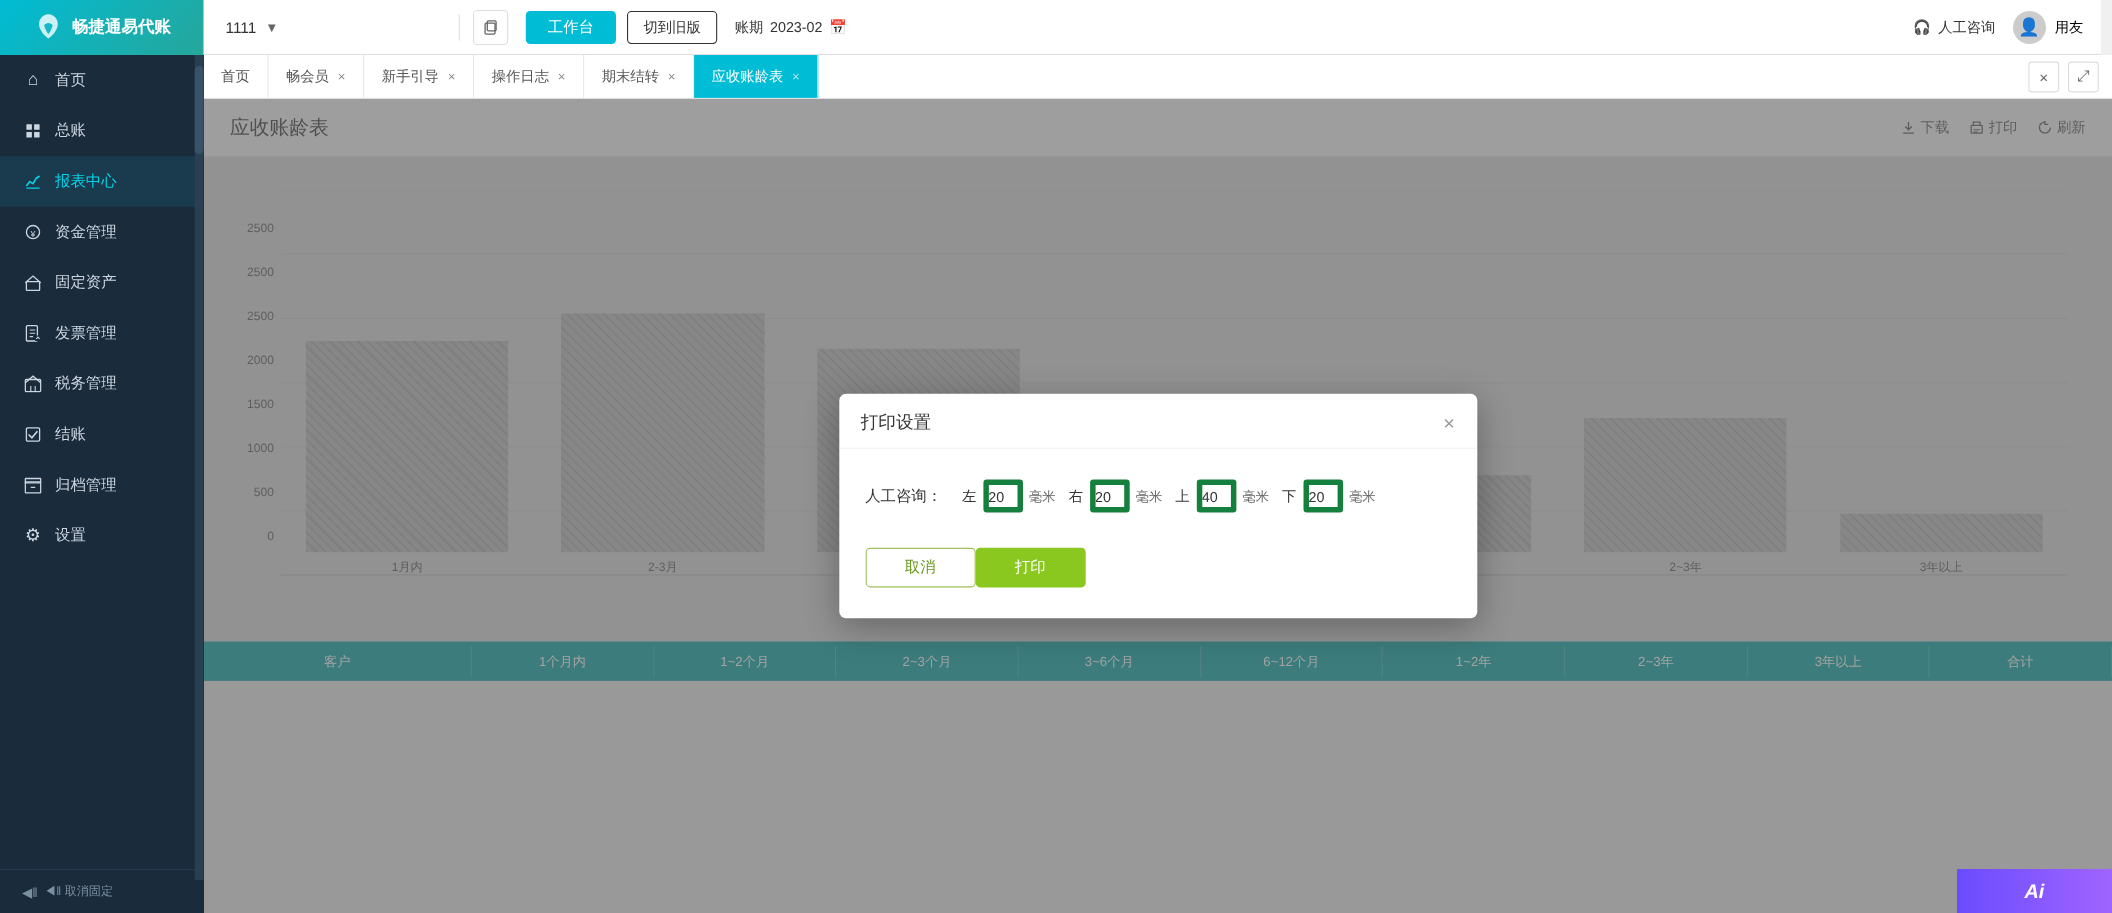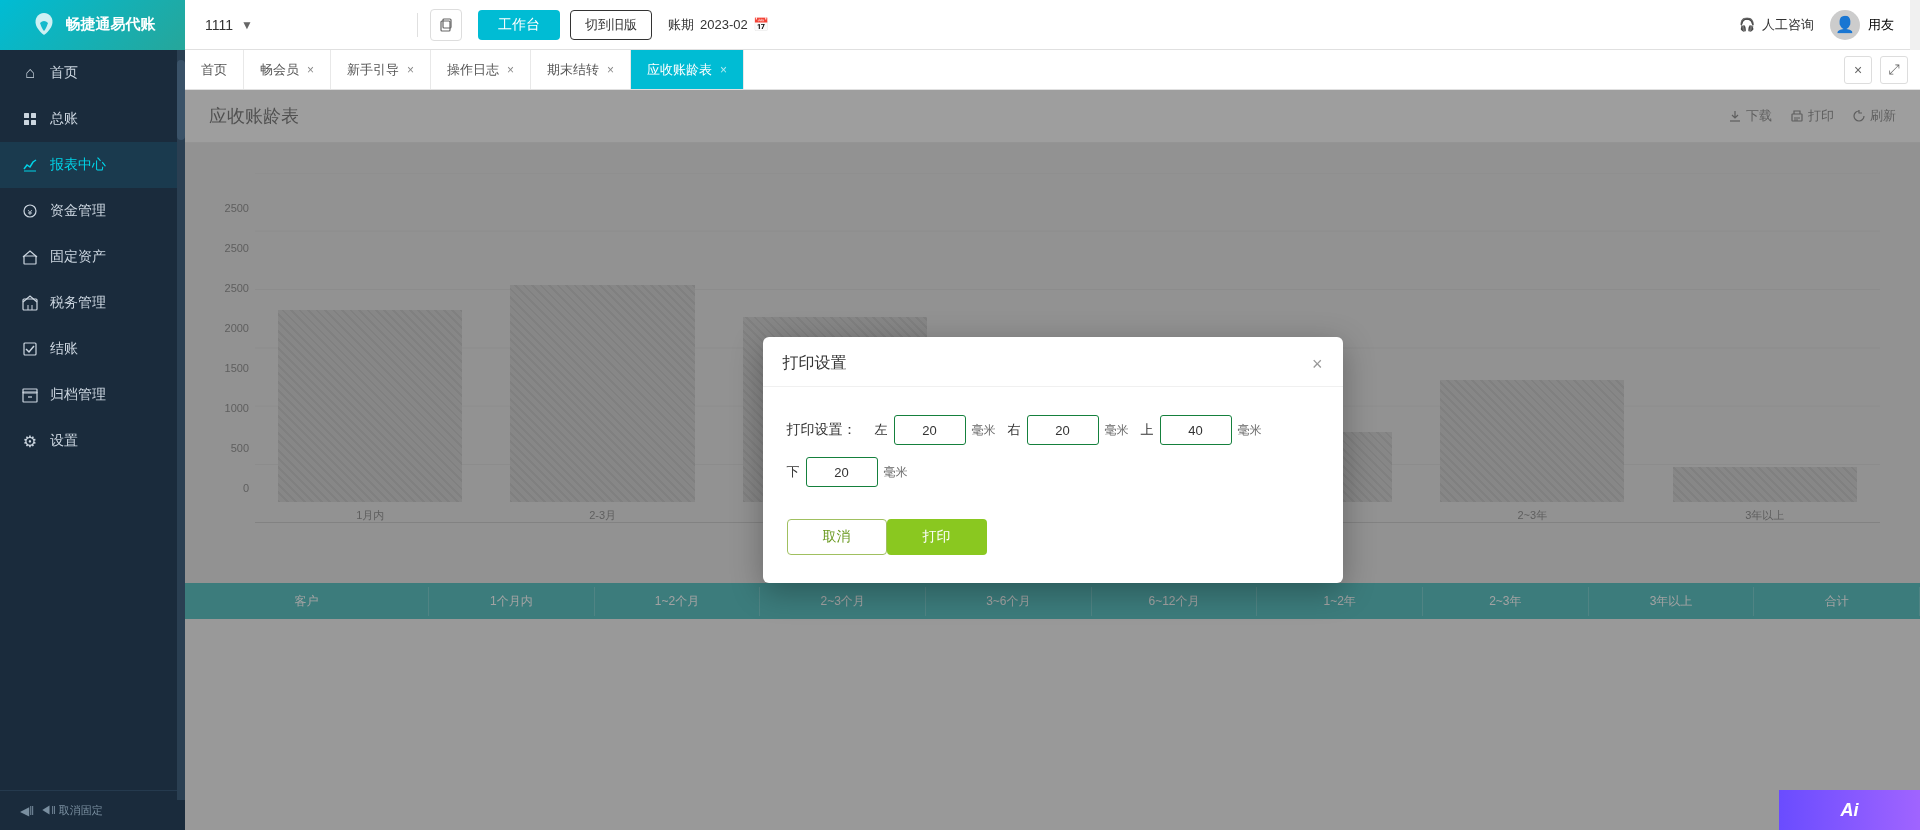--- a/index.html
+++ b/index.html
@@ -437,25 +437,24 @@
     .margin-group {
       display: flex;
       align-items: center;
       gap: 6px;
     }
     .margin-dir {
       font-size: 13px;
       color: #333;
     }
     .margin-input {
-      width: 72px;
+      width: 36px;
       height: 30px;
-      border: 1px solid #15803d;
+      border: 5px solid #15803d;
       border-radius: 3px;
-      text-align: center;
       font-size: 13px;
       outline: none;
       color: #333;
     }
     .margin-unit {
       font-size: 12px;
       color: #666;
     }
     .dialog-footer {
       display: flex;
@@ -588,20 +587,33 @@
       <span>资金管理</span>
     </div>
     <div class="sidebar-item">
       <div class="sidebar-item-icon">
         <svg width="16" height="16" viewBox="0 0 16 16" fill="none">
           <rect x="2" y="7" width="12" height="8" rx="0.5" fill="none" stroke="#ccd6e0" stroke-width="1.2"></rect>
           <polyline points="1,8 8,2 15,8" fill="none" stroke="#ccd6e0" stroke-width="1.2"></polyline>
         </svg>
       </div>
       <span>固定资产</span>
+    </div>
+    <div class="sidebar-item">
+      <div class="sidebar-item-icon">
+        <svg width="16" height="16" viewBox="0 0 16 16" fill="none">
+          <rect x="2" y="1" width="10" height="14" rx="1" fill="none" stroke="#ccd6e0" stroke-width="1.2"></rect>
+          <line x1="5" y1="5" x2="10" y2="5" stroke="#ccd6e0" stroke-width="1"></line>
+          <line x1="5" y1="8" x2="10" y2="8" stroke="#ccd6e0" stroke-width="1"></line>
+          <line x1="5" y1="11" x2="8" y2="11" stroke="#ccd6e0" stroke-width="1"></line>
+          <polygon points="10,10 15,10 15,15 10,15" fill="#1a2b3c"></polygon>
+          <polyline points="11,13 12.5,11.5 14,13" fill="none" stroke="#ccd6e0" stroke-width="1"></polyline>
+        </svg>
+      </div>
+      <span>发票管理</span>
     </div>
     <div class="sidebar-item">
       <div class="sidebar-item-icon">
         <svg width="16" height="16" viewBox="0 0 16 16" fill="none">
           <rect x="1" y="4" width="14" height="11" rx="1" fill="none" stroke="#ccd6e0" stroke-width="1.2"></rect>
           <polyline points="1,7 8,1 15,7" fill="none" stroke="#ccd6e0" stroke-width="1.2"></polyline>
           <line x1="6" y1="15" x2="6" y2="10" stroke="#ccd6e0" stroke-width="1"></line>
           <line x1="10" y1="15" x2="10" y2="10" stroke="#ccd6e0" stroke-width="1"></line>
         </svg>
       </div>
@@ -790,21 +802,21 @@
     </div>
 
     <div class="overlay">
       <div class="dialog">
         <div class="dialog-header">
           <span class="dialog-title">打印设置</span>
           <span class="dialog-close">×</span>
         </div>
         <div class="dialog-body">
           <div class="margin-row">
-            <span class="margin-label">打印设置：</span>
+            <span class="margin-label">人工咨询：</span>
 
             <div class="margin-group">
               <span class="margin-dir">左</span>
               <input class="margin-input" type="text" value="20" style="">
               <span class="margin-unit">毫米</span>
             </div>
 
             <div class="margin-group">
               <span class="margin-dir">右</span>
               <input class="margin-input" type="text" value="20" style="">

